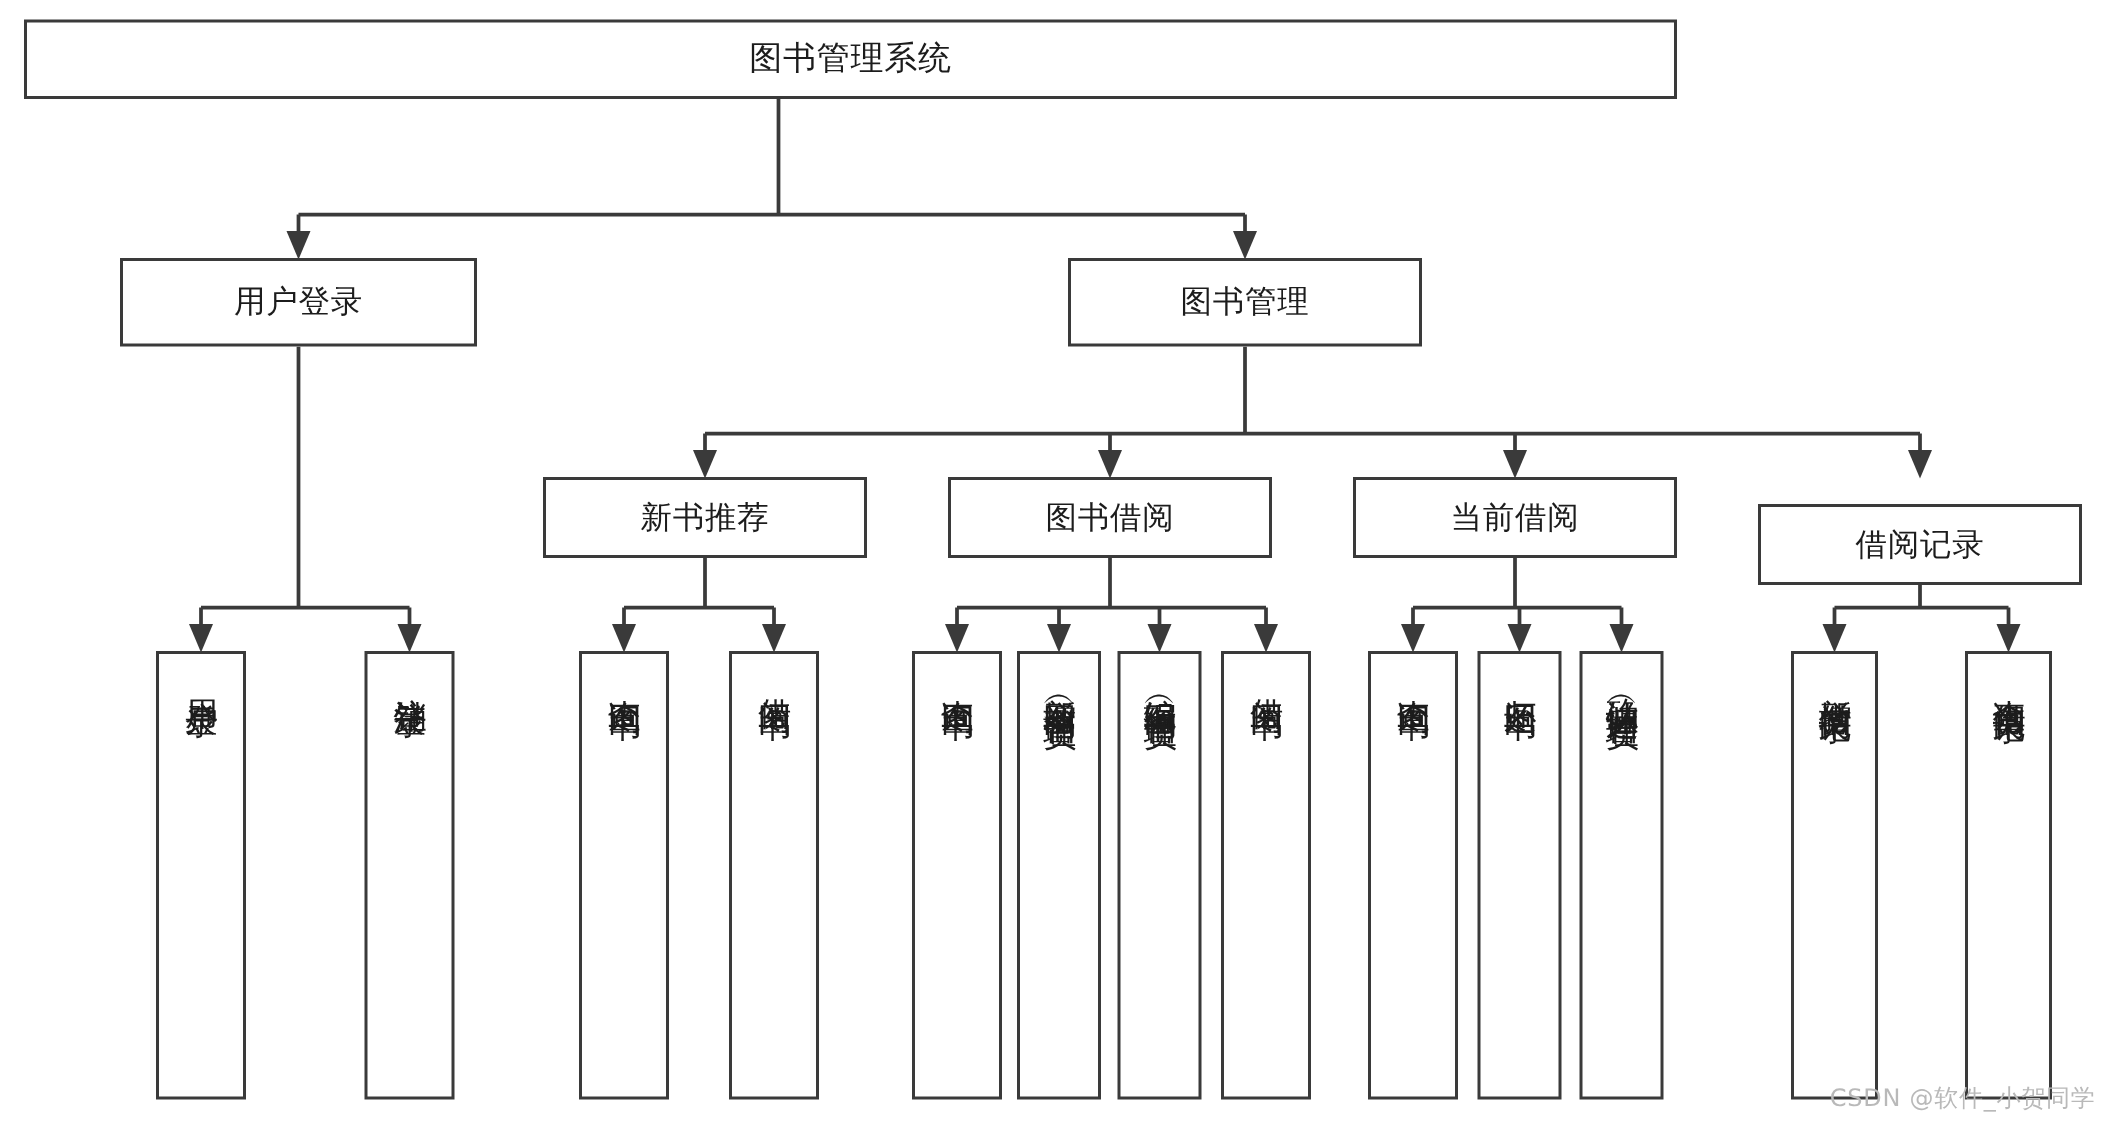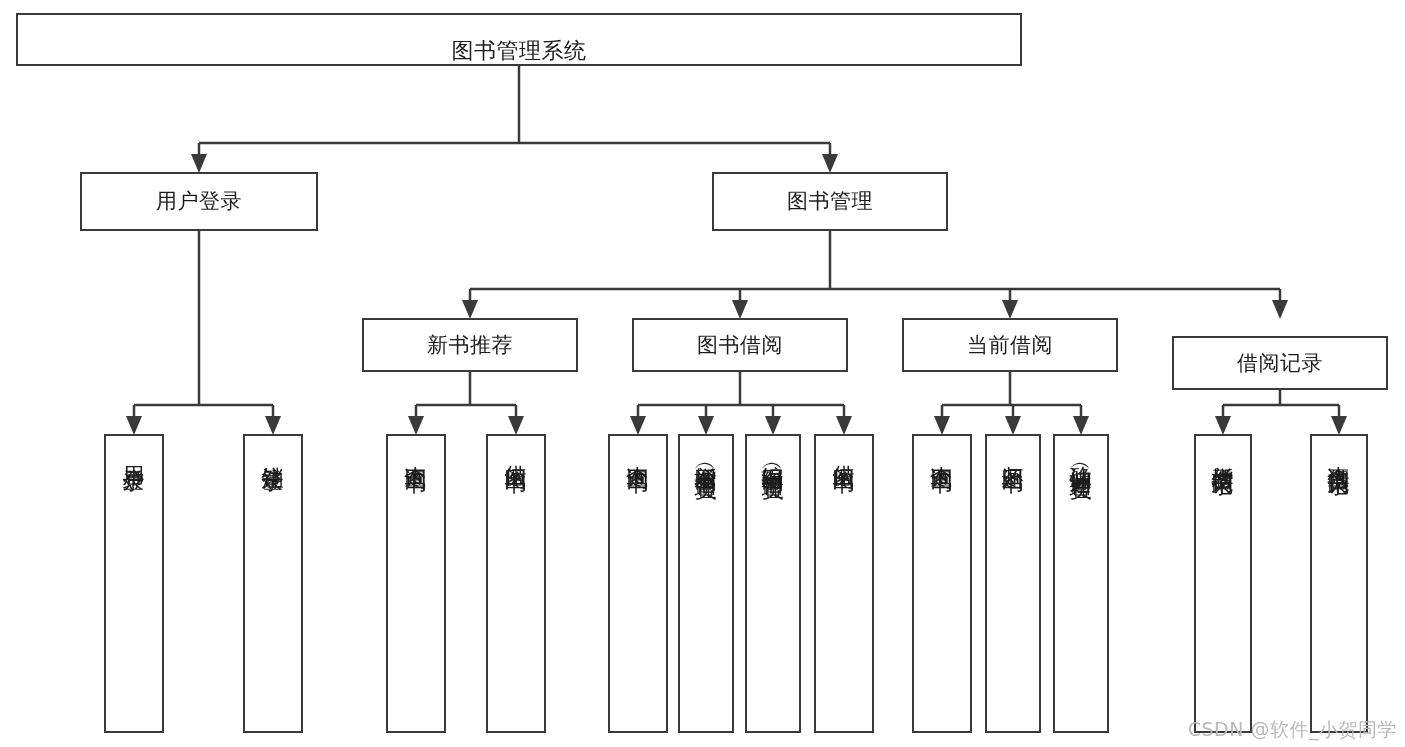--- a/index.html
+++ b/index.html
@@ -59,21 +59,21 @@
     white-space: nowrap;
   }
   .node.root .label { font-size: 22px; }
   .node.level2 .label { font-size: 21px; }
   .node.level3 .label { font-size: 21px; }
 
   #watermark {
     position: absolute;
     right: 8px;
     bottom: 4px;
-    font-size: 19px;
+    font-size: 16px;
     color: #b9b9b9;
     font-family: "DejaVu Sans", "Liberation Sans", sans-serif;
     white-space: nowrap;
     letter-spacing: 0.5px;
   }
 </style>
 </head>
 <body>
 
 <div id="diagram-root">
@@ -126,21 +126,21 @@
       <line x1="1081" y1="405" x2="1081" y2="418" stroke="#3a3a3a" stroke-width="2.5"></line>
       <polygon points="1073,416 1089,416 1081,435" fill="#3a3a3a"></polygon>
       <line x1="1280" y1="372" x2="1280" y2="405" stroke="#3a3a3a" stroke-width="2.5"></line>
       <line x1="1223" y1="405" x2="1339" y2="405" stroke="#3a3a3a" stroke-width="2.5"></line>
       <line x1="1223" y1="405" x2="1223" y2="418" stroke="#3a3a3a" stroke-width="2.5"></line>
       <polygon points="1215,416 1231,416 1223,435" fill="#3a3a3a"></polygon>
       <line x1="1339" y1="405" x2="1339" y2="418" stroke="#3a3a3a" stroke-width="2.5"></line>
       <polygon points="1331,416 1347,416 1339,435" fill="#3a3a3a"></polygon>
     </svg>
 
-  <div class="node horizontal root" style="left: 16px; top: 13px; width: 1006px; height: 53px; align-items: flex-end;">
+  <div class="node horizontal root" style="left: 16px; top: 13px; width: 1102px; height: 53px;">
     <span class="label">图书管理系统</span>
   </div>
 
   <div class="node horizontal level2" style="left: 80px; top: 172px; width: 238px; height: 59px;">
     <span class="label">用户登录</span>
   </div>
   <div class="node horizontal level2" style="left: 712px; top: 172px; width: 236px; height: 59px; justify-content: center;">
     <span class="label">图书管理</span>
   </div>
 

